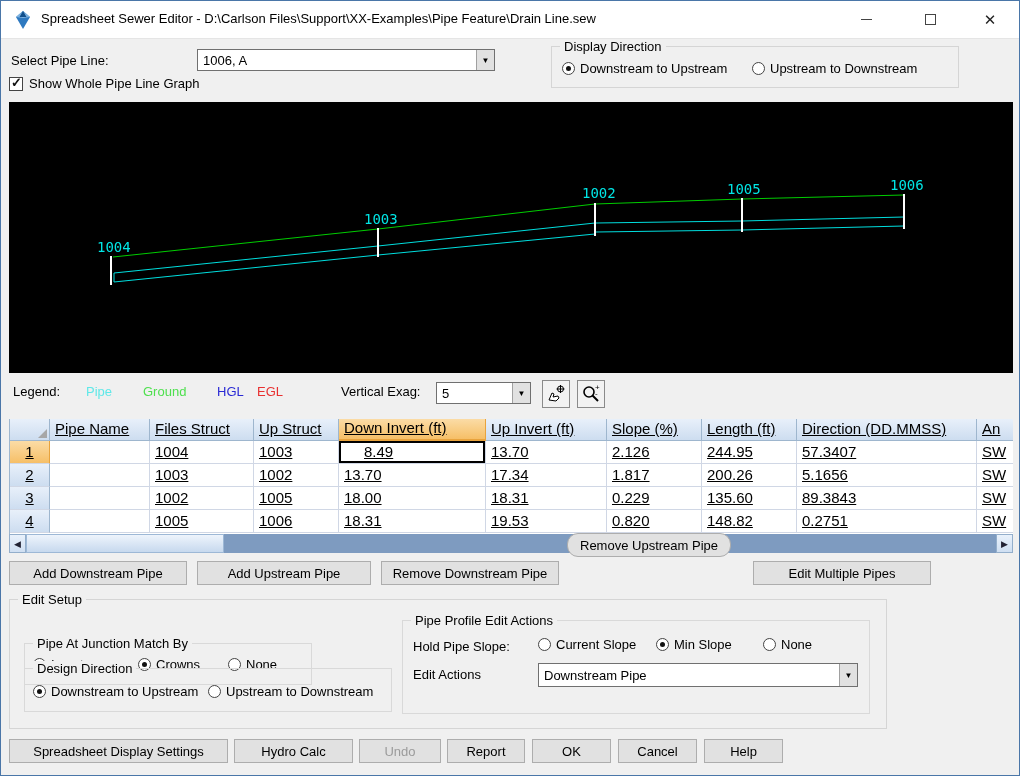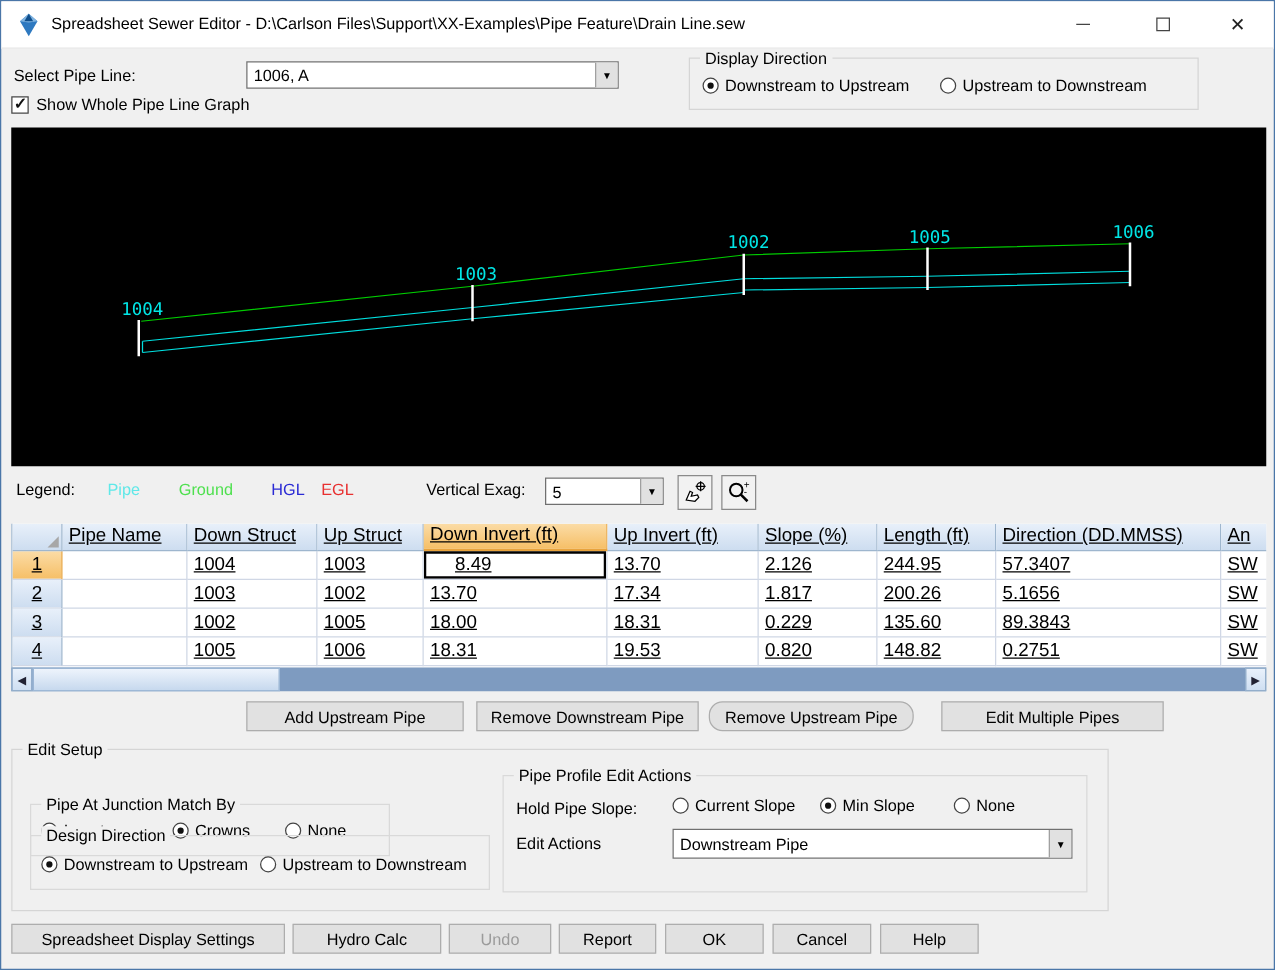--- a/index.html
+++ b/index.html
@@ -145,21 +145,21 @@
       <line x1="11.5" y1="11.5" x2="17" y2="17" stroke="#000" stroke-width="2"></line>
       <text x="14" y="6" font-size="8" fill="#000">+</text>
       <text x="14" y="12" font-size="8" fill="#000">-</text>
     </svg>
   </div>
 
   <div id="grid">
     <div class="tr">
       <div class="th c0 corner"></div>
       <div class="th c1">Pipe Name</div>
-      <div class="th c2">Down Struct</div>
+      <div class="th c2">Files Struct</div>
       <div class="th c3">Up Struct</div>
       <div class="th c4 sel">Down Invert (ft)</div>
       <div class="th c5">Up Invert (ft)</div>
       <div class="th c6">Slope (%)</div>
       <div class="th c7">Length (ft)</div>
       <div class="th c8">Direction (DD.MMSS)</div>
       <div class="th c9">An</div>
     </div>
     <div class="tr">
       <div class="rh c0 sel">1</div>
@@ -210,23 +210,24 @@
       <div class="td c9">SW</div>
     </div>
   </div>
 
   <div id="hscroll">
     <div class="sarrow" style="left:0;">◀</div>
     <div class="thumb"></div>
     <div class="sarrow" style="right:0;">▶</div>
   </div>
 
+  <div class="btn" style="left:8px;   top:560px; width:178px;">Add Downstream Pipe</div>
   <div class="btn" style="left:196px; top:560px; width:174px;">Add Upstream Pipe</div>
   <div class="btn" style="left:380px; top:560px; width:178px;">Remove Downstream Pipe</div>
-  <div class="btn" style="left:566px; top:560px; width:164px;border-radius:11px;">Remove Upstream Pipe</div>
+  <div class="btn" style="left:566px; top:532px; width:164px;border-radius:11px;">Remove Upstream Pipe</div>
   <div class="btn" style="left:752px; top:560px; width:178px;">Edit Multiple Pipes</div>
 
   <div class="groupbox" style="left:8px; top:598px; width:878px; height:130px;">
     <span class="gtitle">Edit Setup</span>
 
     <div class="groupbox" style="left:14px; top:7px; width:288px; height:42px; border-color:#d9d9d9;margin-top:36px;">
       <span class="gtitle">Pipe At Junction Match By</span>
       <div class="radio-item" style="left:8px; top:13px;">
         <span class="radio"></span>
         <span>Inverts</span>

